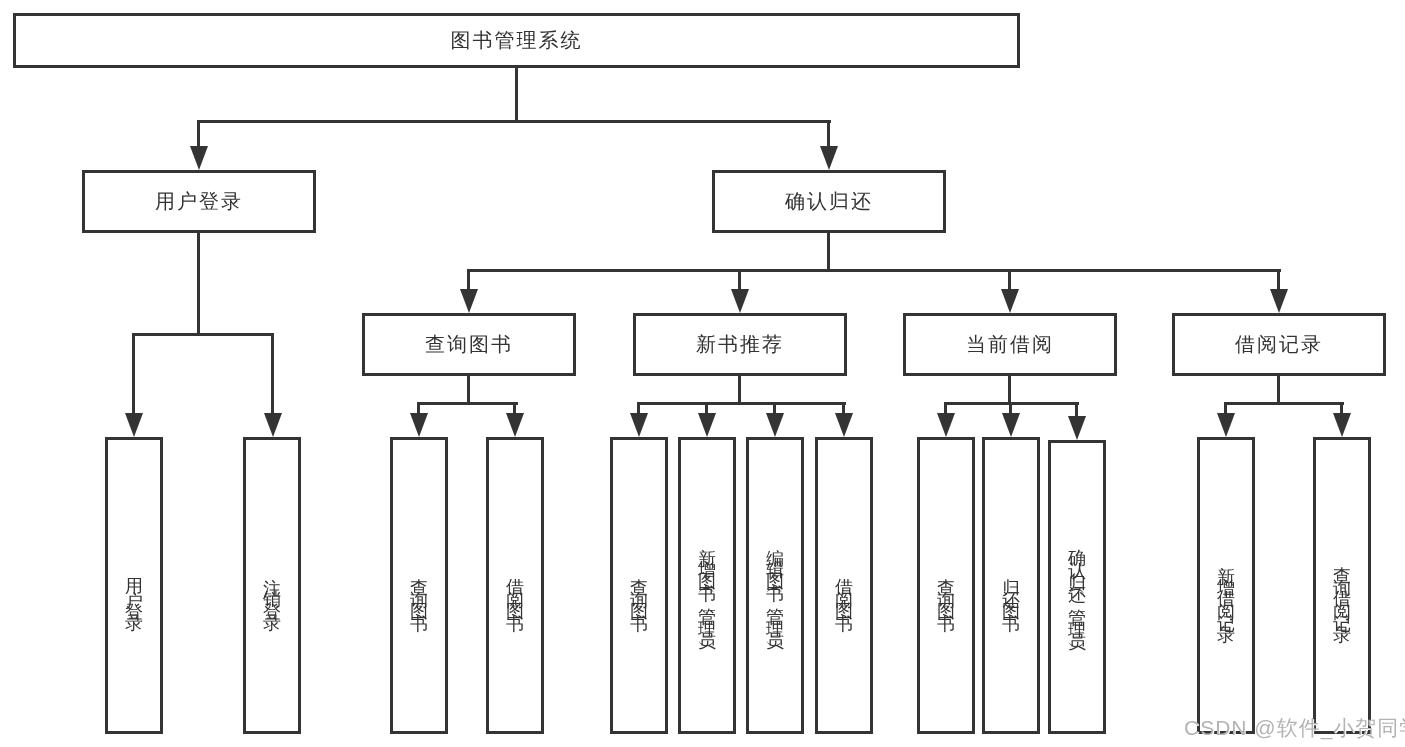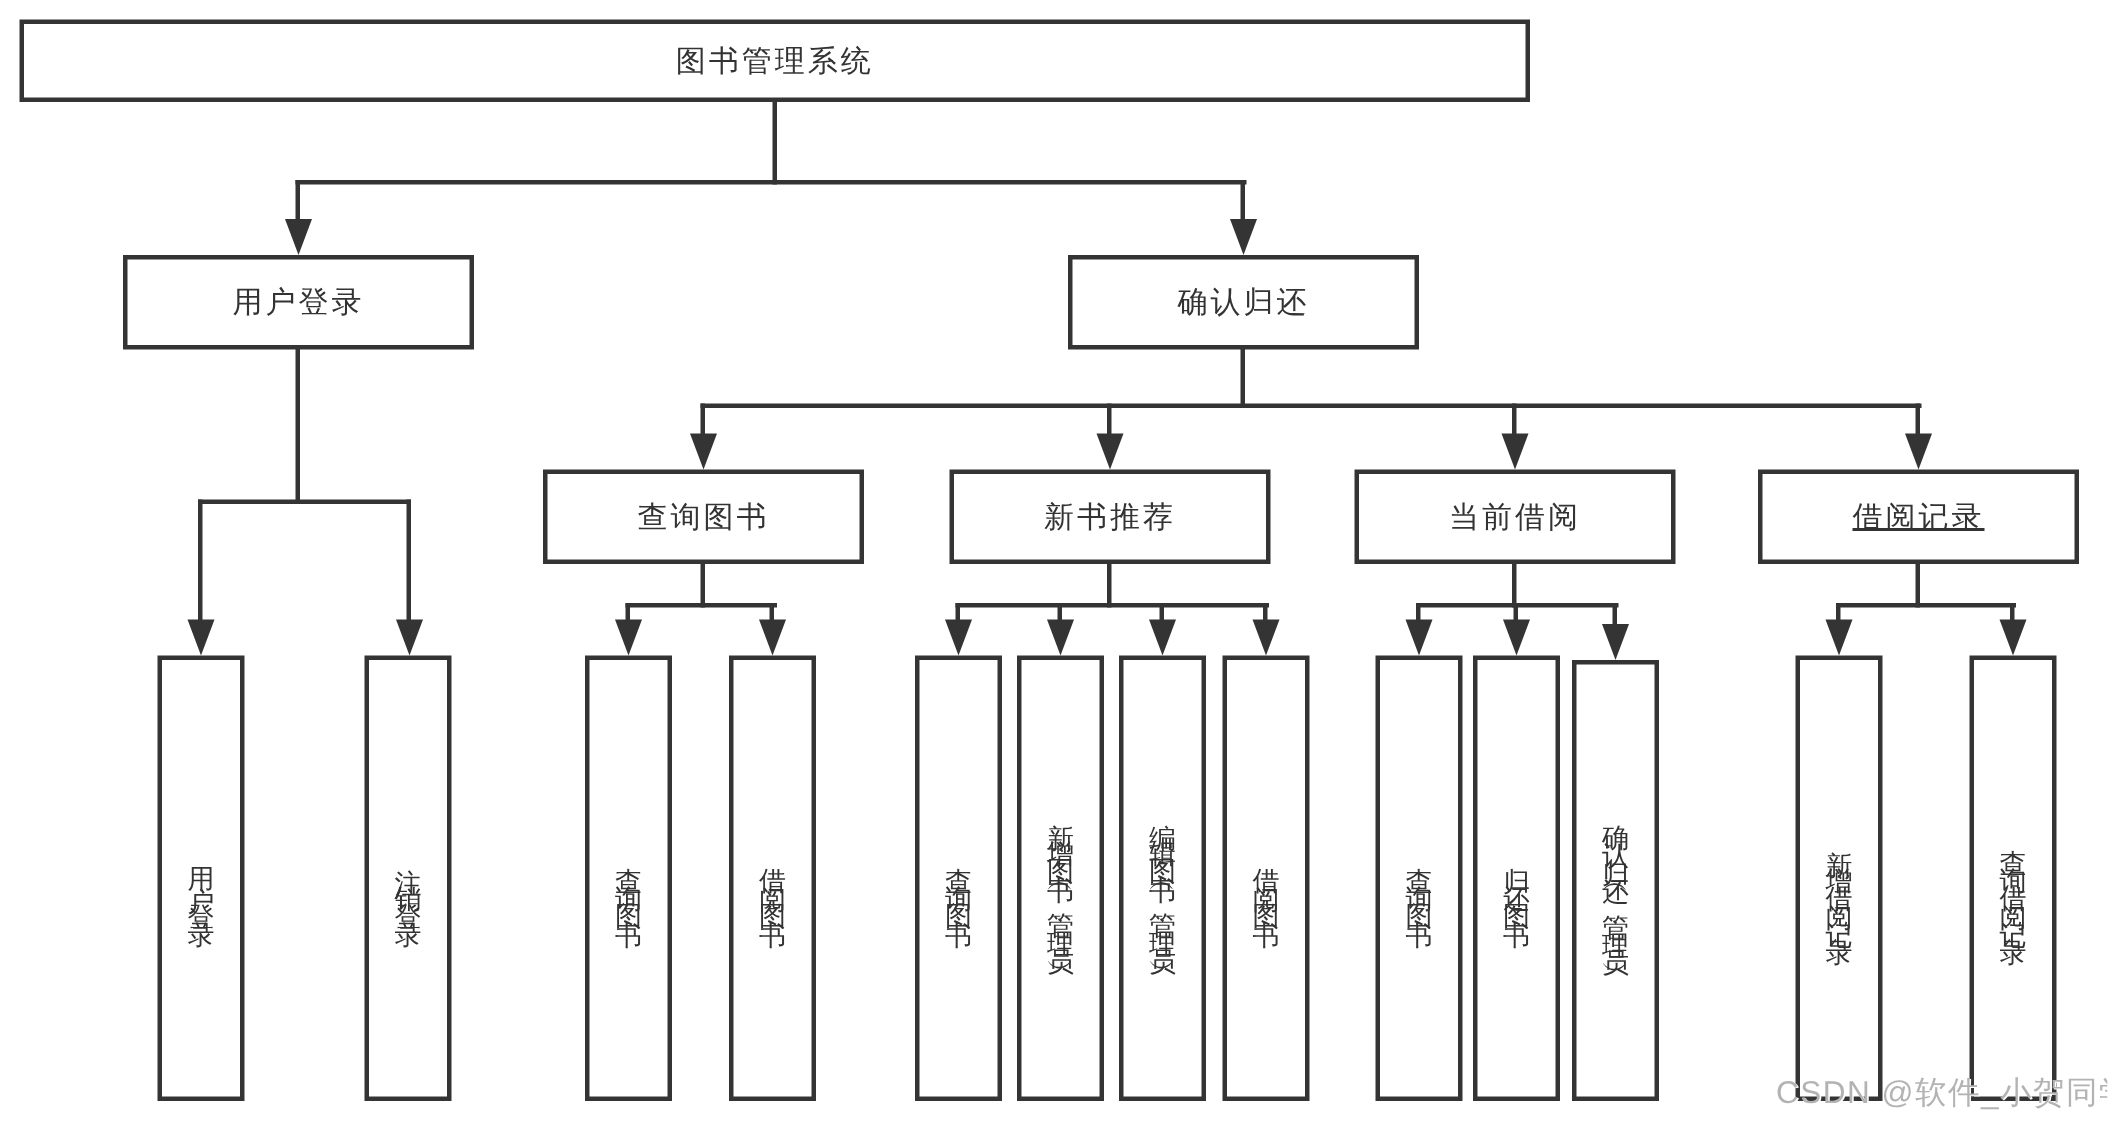--- a/index.html
+++ b/index.html
@@ -70,21 +70,21 @@
 <div class="canvas">
 
   <div class="node" style="left:13px; top:13px; width:1007px; height:55px;">图书管理系统</div>
 
   <div class="node" style="left:82px; top:170px; width:234px; height:63px;">用户登录</div>
   <div class="node" style="left:712px; top:170px; width:234px; height:63px;">确认归还</div>
 
   <div class="node" style="left:362px; top:313px; width:214px; height:63px;">查询图书</div>
   <div class="node" style="left:633px; top:313px; width:214px; height:63px;">新书推荐</div>
   <div class="node" style="left:903px; top:313px; width:214px; height:63px;">当前借阅</div>
-  <div class="node" style="left:1172px; top:313px; width:214px; height:63px;text-decoration:underline;">借阅记录</div>
+  <div class="node" style="left:1172px; top:313px; width:214px; height:63px;">借阅记录</div>
 
   <div class="node vertical" style="left:105px; top:437px; width:58px; height:297px;">用户登录</div>
   <div class="node vertical" style="left:243px; top:437px; width:58px; height:297px;">注销登录</div>
 
   <div class="node vertical" style="left:390px; top:437px; width:58px; height:297px;">查询图书</div>
   <div class="node vertical" style="left:486px; top:437px; width:58px; height:297px;">借阅图书</div>
 
   <div class="node vertical" style="left:610px; top:437px; width:58px; height:297px;">查询图书</div>
   <div class="node vertical" style="left:678px; top:437px; width:58px; height:297px;">新增图书（管理员）</div>
   <div class="node vertical" style="left:746px; top:437px; width:58px; height:297px;">编辑图书（管理员）</div>

